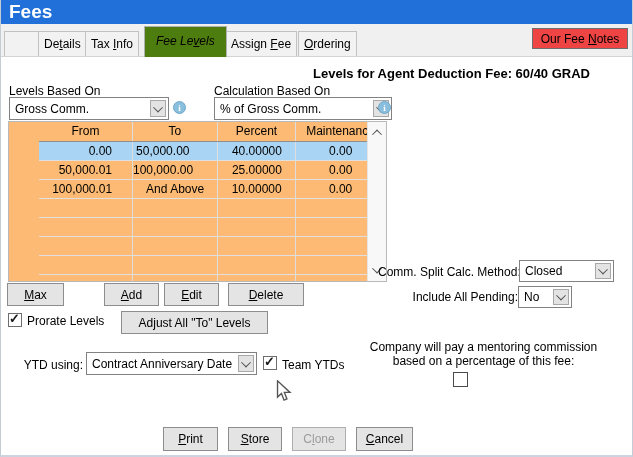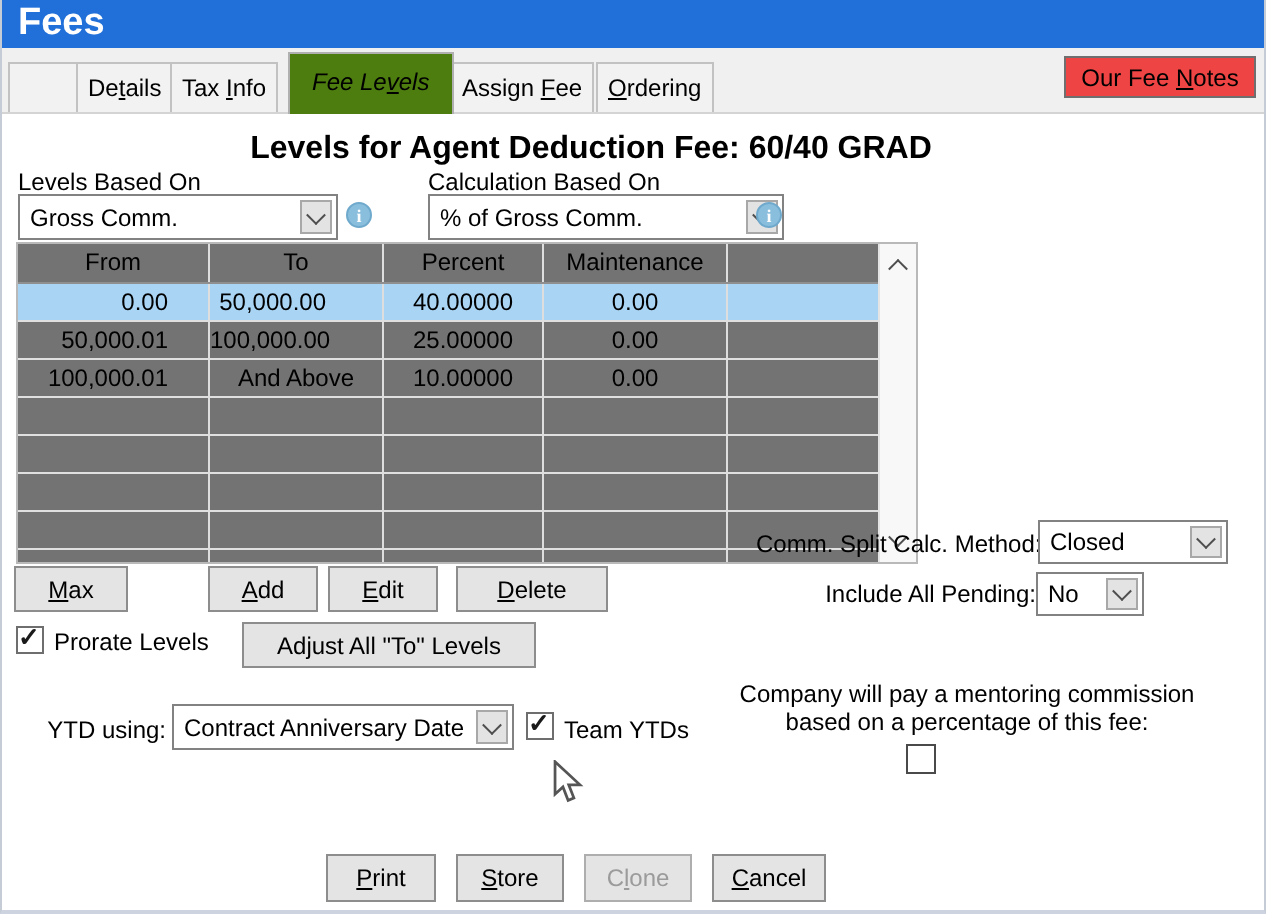--- a/index.html
+++ b/index.html
@@ -15,32 +15,32 @@
   .strip-line{position:absolute;top:56px;left:0;right:0;height:1px;background:#d4d4d4;z-index:1;}
   .tab{position:absolute;top:31px;height:25px;line-height:25px;padding:0 5px;background:#f2f2f2;
     border:1px solid #c2c2c2;border-bottom:none;box-sizing:border-box;z-index:2;cursor:default;white-space:nowrap;}
   .tab.active{top:26px;height:31px;line-height:28px;background:#4d7c0f;border:1px solid #b0b0b0;border-bottom:none;padding:0 11px;z-index:3;font-style:italic;}
   .tab.disabled{color:#0f172a;padding-left:46px;}
   .mn{text-decoration:underline;}
   .btn{position:absolute;background:#e4e4e4;border:1px solid #8d8d8d;box-sizing:border-box;
     text-align:center;font-size:12px;color:#000;cursor:default;display:flex;align-items:center;justify-content:center;white-space:nowrap;}
   .btn.dark-border{border-color:#6f6f6f;background:#ef4444;}
   .btn.disabled{color:#9b9b9b;border-color:#aeaeae;}
-  .page-title{position:absolute;top:66px;left:0;right:42px;text-align:center;font-weight:bold;font-size:16px;}
+  .page-title{position:absolute;top:66px;left:0;right:42px;text-align:right;font-weight:bold;font-size:13px;}
   .lbl{position:absolute;white-space:nowrap;}
   .combo{position:absolute;background:#fff;border:1px solid #828282;box-sizing:border-box;}
   .combo .ctext{position:absolute;left:5px;top:50%;transform:translateY(-50%);white-space:nowrap;}
   .combo .cbtn{position:absolute;right:2px;top:2px;bottom:2px;width:16px;background:#e3e3e3;border:1px solid #a8a8a8;box-sizing:border-box;}
   .chev{position:absolute;left:50%;top:50%;width:6px;height:6px;border-right:1.4px solid #4e4e4e;border-bottom:1.4px solid #4e4e4e;}
   .chev.down{transform:translate(-50%,-70%) rotate(45deg);}
   .chev.up{transform:translate(-50%,-30%) rotate(-135deg);}
   .info{position:absolute;width:13px;height:13px;border-radius:50%;background:#89bedd;border:1px solid #6fa9cc;
     color:#fff;font-weight:bold;font-size:9px;line-height:13px;text-align:center;box-sizing:border-box;font-family:"Liberation Serif",serif;}
   
-  .grid{position:absolute;left:7px;top:121px;width:451px;height:161px;border:1px solid #b9b9b9;box-sizing:border-box;background:#737373;overflow:hidden;}
+  .grid{position:absolute;left:7px;top:121px;width:379px;height:161px;border:1px solid #b9b9b9;box-sizing:border-box;background:#fdba74;overflow:hidden;padding-left:30px;}
   .trow{display:flex;height:19px;border-bottom:1px solid #e0e0e0;box-sizing:border-box;}
   .trow.head{height:20px;border-bottom:1px solid #8f8f8f;font-size:12px;}
   .trow.sel{background:#a9d4f4;}
   .tc{box-sizing:border-box;border-right:1px solid #dedede;height:100%;line-height:18px;overflow:hidden;white-space:nowrap;}
   .tc.c0{width:96px;text-align:right;padding-right:20px;}
   .tc.c1{width:87px;text-align:right;padding-right:28px;}
   .tc.c2{width:80px;text-align:center;}
   .tc.c3{width:92px;text-align:center;}
   .trow.head .tc{text-align:center;padding:0;line-height:19px;}
   .tc.center{text-align:center;padding:0;}

